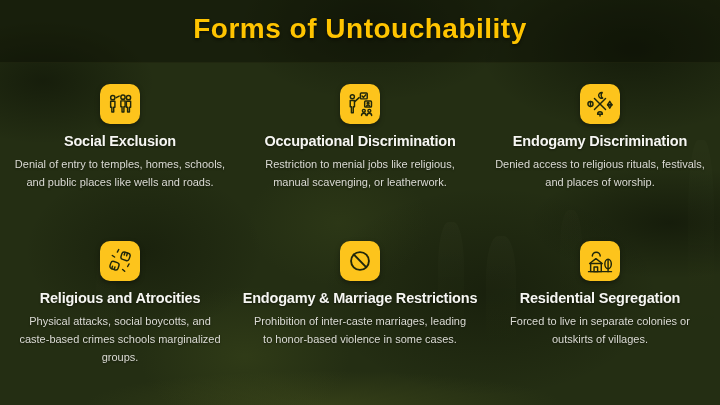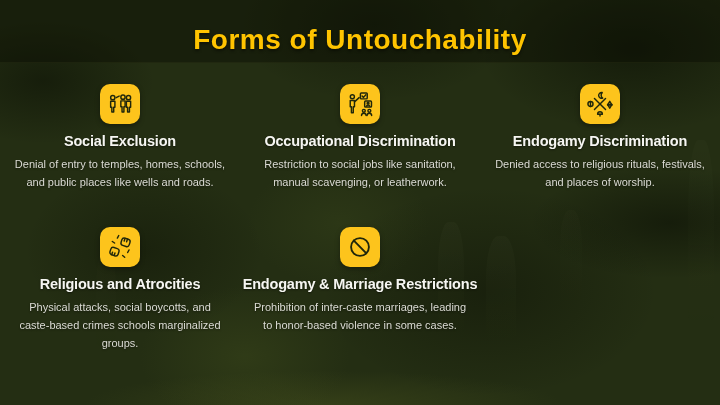--- a/index.html
+++ b/index.html
@@ -32,28 +32,28 @@
   .ghost{position:absolute;border-radius:40% 40% 8% 8%;
     background:linear-gradient(to bottom, rgba(150,160,120,.08), rgba(40,50,18,.12));}
   .g1{left:438px;top:222px;width:26px;height:110px;}
   .g2{left:486px;top:236px;width:30px;height:104px;}
   .g3{left:560px;top:210px;width:22px;height:90px;opacity:.6;}
   .g4{left:688px;top:140px;width:26px;height:180px;opacity:.7;}
   .g5{left:96px;top:250px;width:20px;height:96px;opacity:.5;}
 
   .title{
     position:relative;z-index:2;
-    padding-top:24px;text-align:center;
+    padding-top:13px;text-align:center;
     font-size:28px;font-weight:700;letter-spacing:.5px;
     color:#FFC400;
     text-shadow:0 2px 3px rgba(0,0,0,.45);
   }
   .grid{
     position:absolute;z-index:2;left:0;top:84px;width:720px;
-    display:grid;grid-template-columns:repeat(3,240px);row-gap:36px;
+    display:grid;grid-template-columns:repeat(3,240px);row-gap:50px;
   }
   .card{display:flex;flex-direction:column;align-items:center;text-align:center;}
   .icon-tile{
     width:40px;height:40px;border-radius:10px;
     background:#FDC41C;
     box-shadow:0 2px 5px rgba(0,0,0,.35);
     display:flex;align-items:center;justify-content:center;
     flex:0 0 auto;
   }
   .icon-tile svg{width:34px;height:34px;display:block;}
@@ -120,21 +120,21 @@
             <circle cx="29.5" cy="19" r="1.1"></circle>
             <path d="M27.6 22.5 a2 2 0 0 1 3.8 0"></path>
             <circle cx="24.5" cy="28" r="1.7"></circle>
             <path d="M21.8 33.5 a2.7 2.7 0 0 1 5.4 0"></path>
             <circle cx="31" cy="28" r="1.7"></circle>
             <path d="M28.3 33.5 a2.7 2.7 0 0 1 5.4 0"></path>
           </g>
         </svg>
       </div>
       <h3>Occupational Discrimination</h3>
-      <p>Restriction to social jobs like sanitation, manual scavenging, or leatherwork.</p>
+      <p>Restriction to menial jobs like religious, manual scavenging, or leatherwork.</p>
     </div>
 
     <div class="card">
       <div class="icon-tile">
         <svg viewBox="0 0 40 40">
           <g class="stroke">
             <path d="M13.5 13.5 L26.5 26.5 M26.5 13.5 L13.5 26.5"></path>
             <path d="M22.6 6.6 a3.4 3.4 0 1 0 0.6 6.4 a4.1 4.1 0 0 1 -0.6 -6.4"></path>
             <path d="M31.5 16.9 l2.6 4.4 h-5.2 z"></path>
             <path d="M31.5 24.9 l-2.6 -4.4 h5.2 z"></path>
@@ -175,15 +175,32 @@
           <g class="stroke-thick">
             <circle cx="20" cy="20" r="10.5"></circle>
             <path d="M12.8 12.4 L27.2 27.2"></path>
           </g>
         </svg>
       </div>
       <h3>Endogamy &amp; Marriage Restrictions</h3>
       <p>Prohibition of inter-caste marriages, leading to honor-based violence in some cases.</p>
     </div>
 
+    <div class="card">
+      <div class="icon-tile">
+        <svg viewBox="0 0 40 40">
+          <g class="stroke">
+            <path d="M6.5 32.5 h27"></path>
+            <rect x="9" y="23" width="12.5" height="9.5"></rect>
+            <path d="M7.8 23 L15.2 17.2 L22.6 23"></path>
+            <rect x="13" y="27" width="4.2" height="5.5"></rect>
+            <path d="M11 14.2 a4.6 4.6 0 0 1 9.2 0"></path>
+            <ellipse cx="29.5" cy="23.5" rx="3.8" ry="5.6"></ellipse>
+            <path d="M29.5 19.5 v13"></path>
+          </g>
+        </svg>
+      </div>
+      <h3>Residential Segregation</h3>
+      <p>Forced to live in separate colonies or outskirts of villages.</p>
+    </div>
 
   </div>
 </div>
 
 </body></html>

